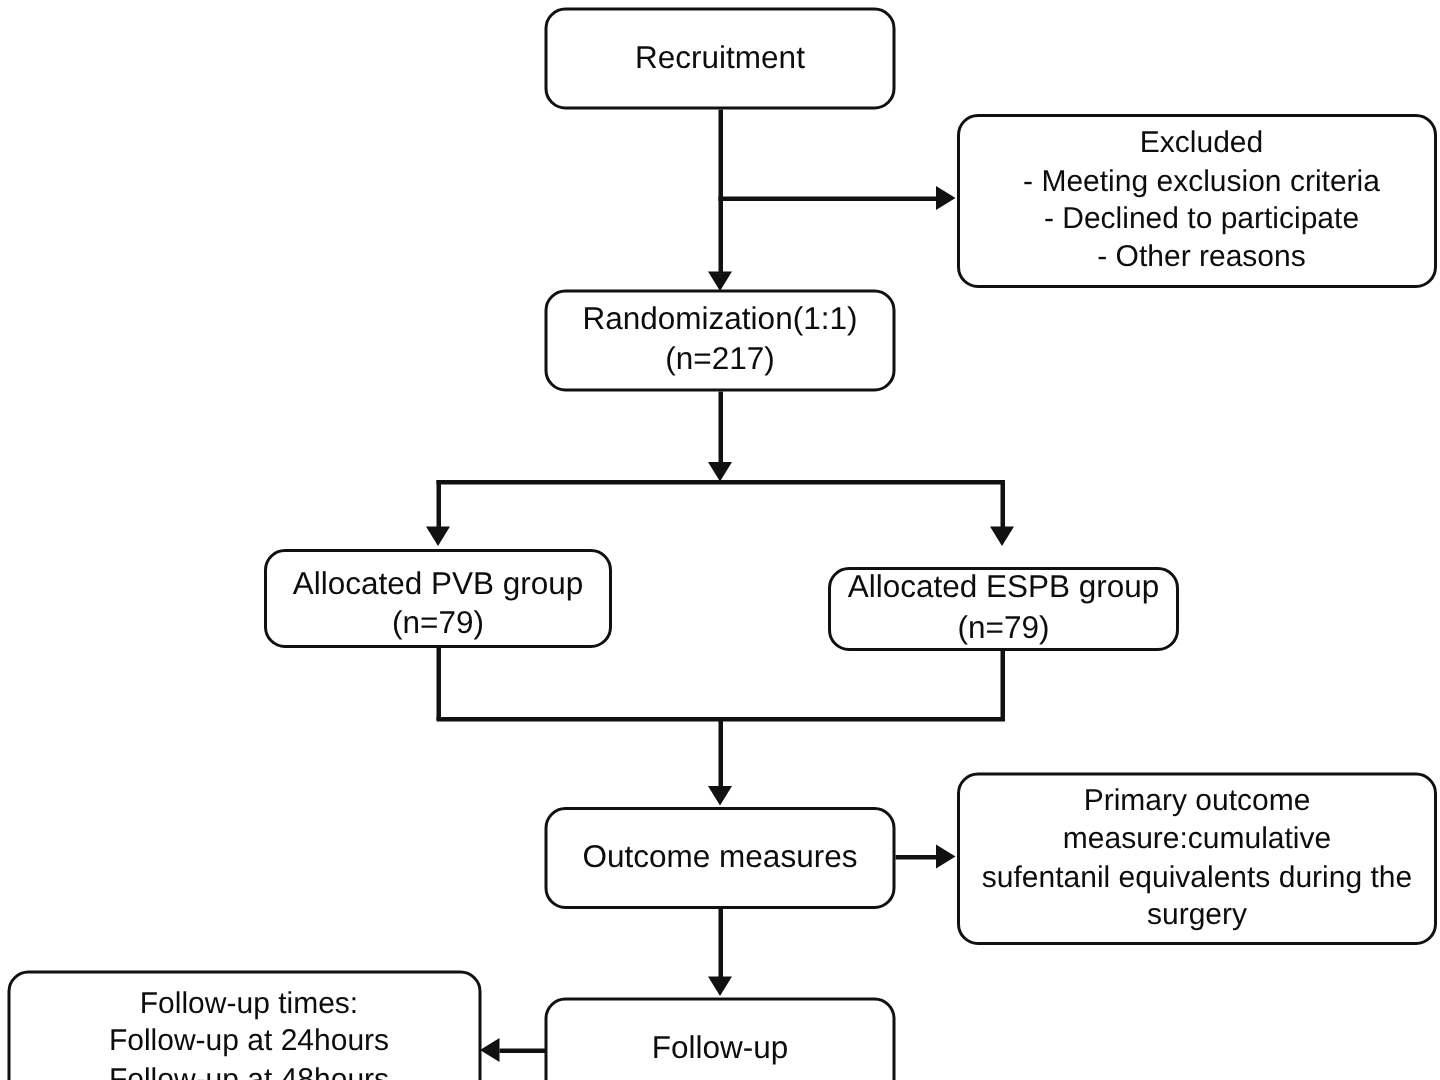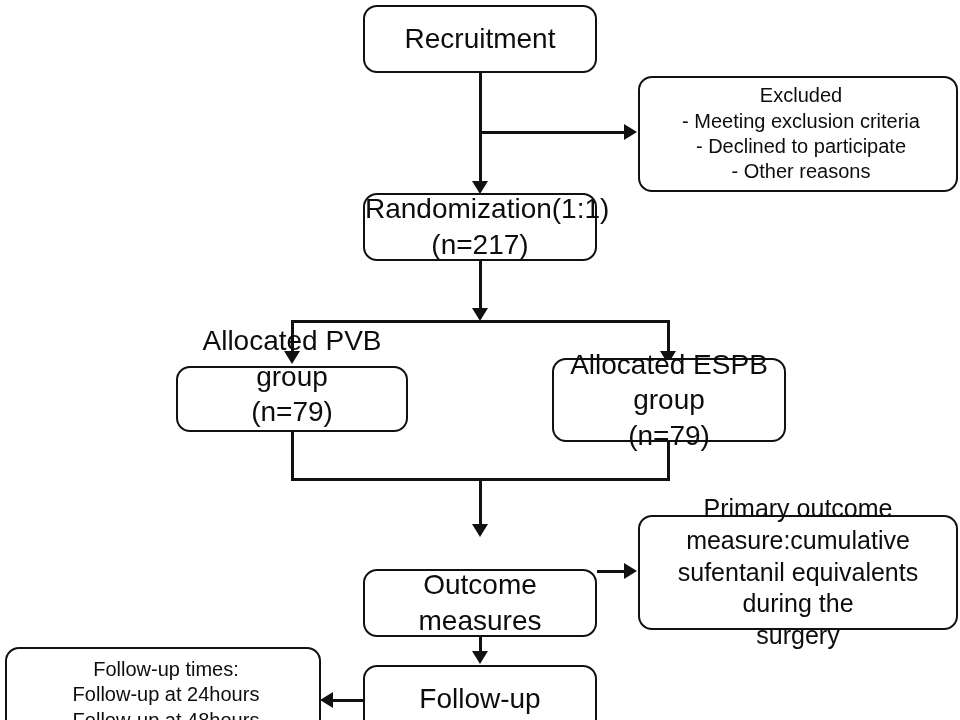--- a/index.html
+++ b/index.html
@@ -20,21 +20,21 @@
     position: absolute;
     box-sizing: border-box;
     border: 2.5px solid #111111;
     border-radius: 14px;
     background: #ffffff;
     display: flex;
     align-items: center;
     justify-content: center;
     text-align: center;
     line-height: 1.27;
-    font-size: 28px;
+    font-size: 21px;
     z-index: 3;
   }
   .node .txt {
     width: 100%;
     white-space: pre-line;
   }
   .node.left-align {
     justify-content: flex-start;
     text-align: center;
   }
@@ -90,30 +90,30 @@
   <div class="node" style="left:363px; top:193px; width:234px; height:68px;">
     <span class="txt">Randomization(1:1)
 (n=217)</span>
   </div>
 
   <div class="node" style="left:176px; top:366px; width:232px; height:66px;align-items:flex-end;">
     <span class="txt">Allocated PVB group
 (n=79)</span>
   </div>
 
-  <div class="node" style="left:552px; top:358px; width:234px; height:84px;">
+  <div class="node" style="left:552px; top:378px; width:234px; height:56px;">
     <span class="txt">Allocated ESPB group
 (n=79)</span>
   </div>
 
-  <div class="node" style="left:363px; top:569px; width:234px; height:68px;">
+  <div class="node" style="left:363px; top:538px; width:234px; height:68px;">
     <span class="txt">Outcome measures</span>
   </div>
 
-  <div class="node" style="left:638px; top:515px; width:320px; height:115px; font-size:25px;">
+  <div class="node" style="left:638px; top:515px; width:320px; height:115px; font-size:20px;">
     <span class="txt">Primary outcome
 measure:cumulative
 sufentanil equivalents during the
 surgery</span>
   </div>
 
   <div class="node" style="left:363px; top:665px; width:234px; height:68px;">
     <span class="txt">Follow-up</span>
   </div>
 

